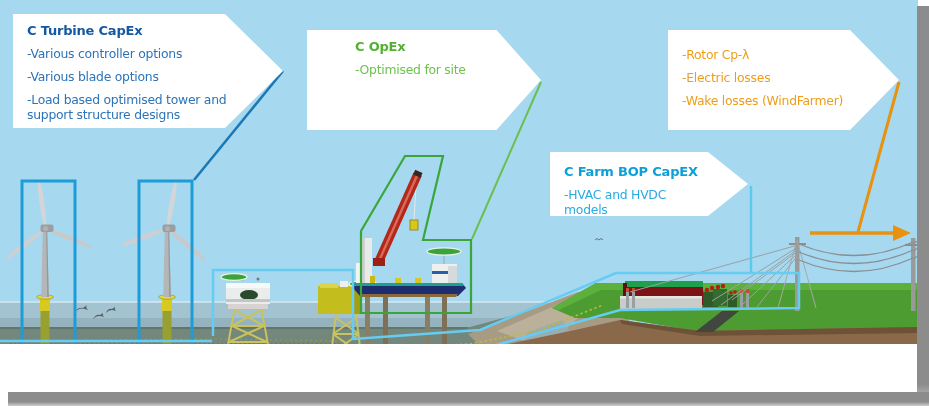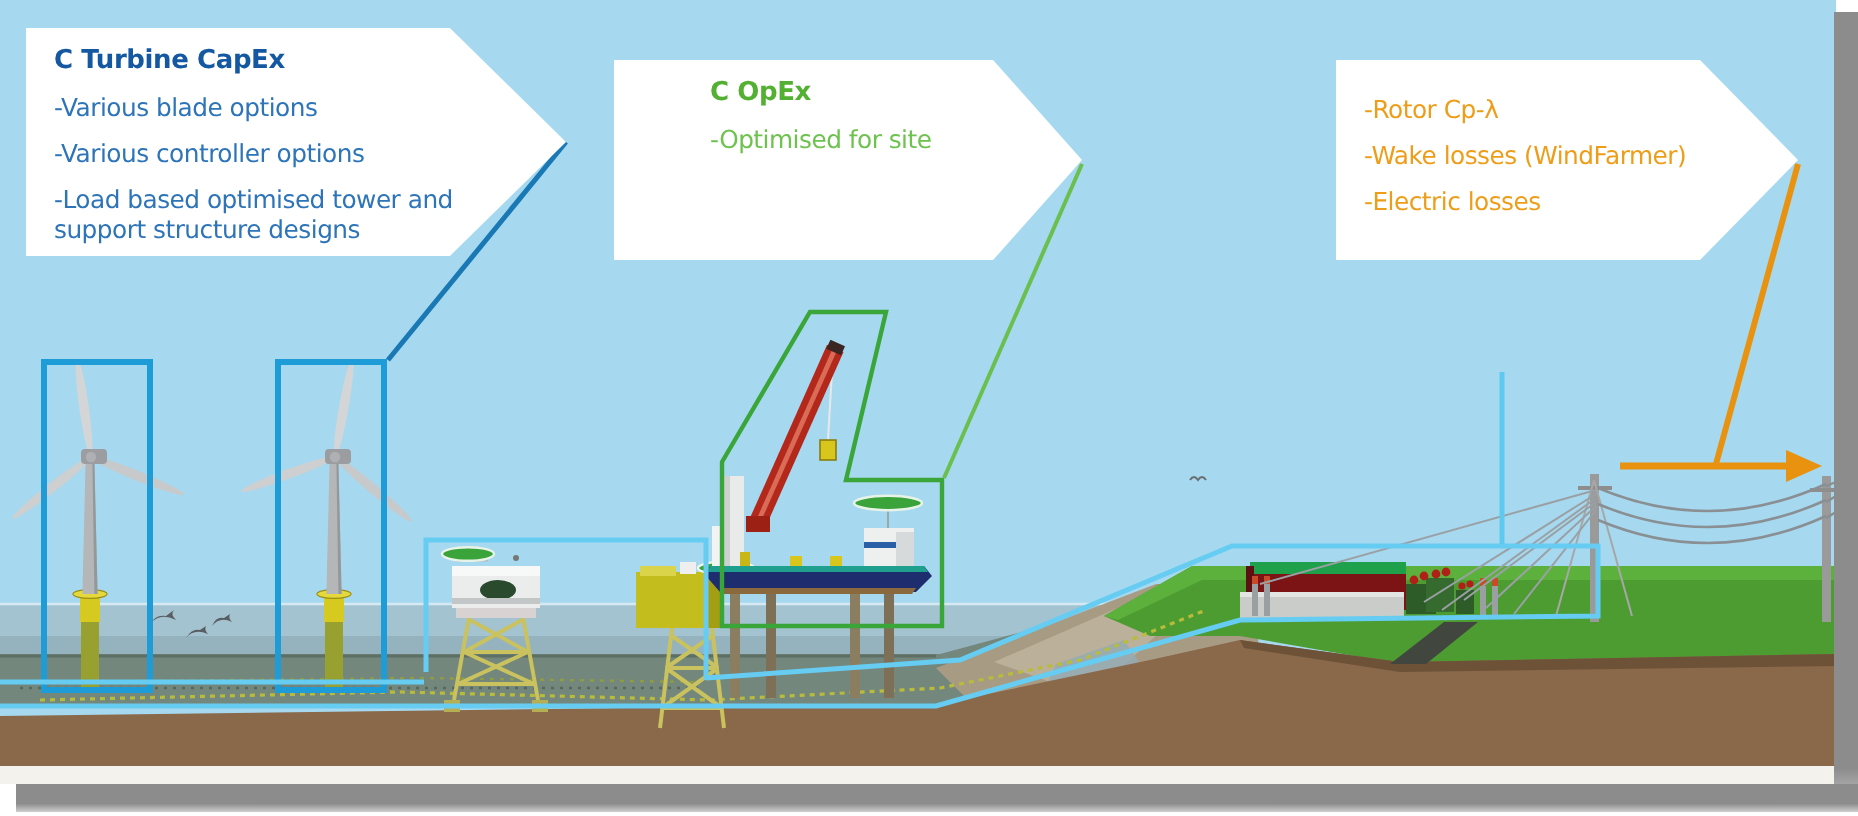--- a/index.html
+++ b/index.html
@@ -1,19 +1,19 @@
 <!DOCTYPE html>
 <html><head>
 <meta charset="utf-8">
 <style>
   html,body{margin:0;padding:0;background:#ffffff;}
   body{width:929px;height:408px;position:relative;overflow:hidden;
        font-family:"DejaVu Sans","Liberation Sans",sans-serif;}
   .stage{position:absolute;left:0;top:0;width:929px;height:408px;}
-  .slide{position:absolute;left:0;top:0;width:918px;height:392px;background:#a16207;overflow:hidden;}
+  .slide{position:absolute;left:0;top:0;width:918px;height:344px;background:#a16207;overflow:hidden;}
   .shadow-right{position:absolute;left:917px;top:6px;width:12px;height:394px;
     background:linear-gradient(180deg,#8c8c8c 0%,#8c8c8c 96%,#bdbdbd 100%);}
   .shadow-bottom{position:absolute;left:8px;top:392px;width:921px;height:14px;
     background:linear-gradient(180deg,#8c8c8c 0%,#8c8c8c 70%,#cfcfcf 100%);}
   .scene{position:absolute;left:0;top:0;width:918px;height:392px;}
 
   .callout{position:absolute;background:#ffffff;box-sizing:border-box;
     padding:9px 36px 6px 14px;
     -webkit-clip-path:polygon(0 0,var(--rect) 0,100% 50%,var(--rect) 100%,0 100%);
     clip-path:polygon(0 0,var(--rect) 0,100% 50%,var(--rect) 100%,0 100%);}
@@ -266,34 +266,38 @@
       <line x1="541" y1="82" x2="472" y2="239" stroke-width="2" stroke="#6abf4f"></line>
       <g>
         <line x1="899" y1="82" x2="858" y2="232" stroke-width="3" stroke="#e8920f"></line>
         <line x1="810" y1="233" x2="896" y2="233" stroke-width="3.5" stroke="#e8920f"></line>
         <polygon points="893,225 911,233 893,241" fill="#e8920f"></polygon>
       </g>
     </svg>
 
     <div class="callout c0">
       <div class="callout-title" style="color: rgb(21, 88, 162);">C Turbine CapEx</div>
+      <div class="callout-item" style="color: rgb(45, 116, 184);">-Various controller options</div>
       <div class="callout-item" style="color: rgb(45, 116, 184);">-Various blade options</div>
-      <div class="callout-item" style="color: rgb(45, 116, 184);">-Various controller options</div>
       <div class="callout-item" style="color: rgb(45, 116, 184);">-Load based optimised tower and support structure designs</div>
     </div>
 
     <div class="callout c1">
       <div class="callout-title" style="color: rgb(83, 176, 50);">C OpEx</div>
       <div class="callout-item" style="color: rgb(110, 194, 78);">-Optimised for site</div>
     </div>
 
+    <div class="callout c2">
+      <div class="callout-title" style="color: rgb(13, 159, 216);">C Farm BOP CapEX</div>
+      <div class="callout-item" style="color: rgb(42, 171, 224);">-HVAC and HVDC models</div>
+    </div>
 
     <div class="callout c3">
       <div class="callout-item" style="color: rgb(238, 157, 24);">-Rotor Cp-λ</div>
+      <div class="callout-item" style="color: rgb(238, 157, 24);">-Electric losses</div>
       <div class="callout-item" style="color: rgb(238, 157, 24);">-Wake losses (WindFarmer)</div>
-      <div class="callout-item" style="color: rgb(238, 157, 24);">-Electric losses</div>
     </div>
 
   </div>
 
   <div class="shadow-right"></div>
   <div class="shadow-bottom"></div>
 </div>
 
 </body></html>

